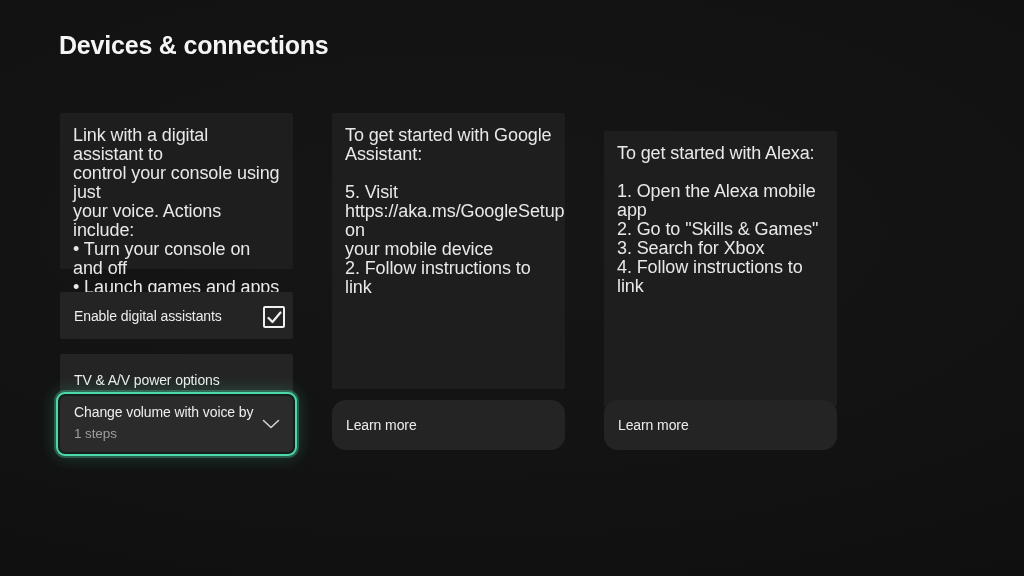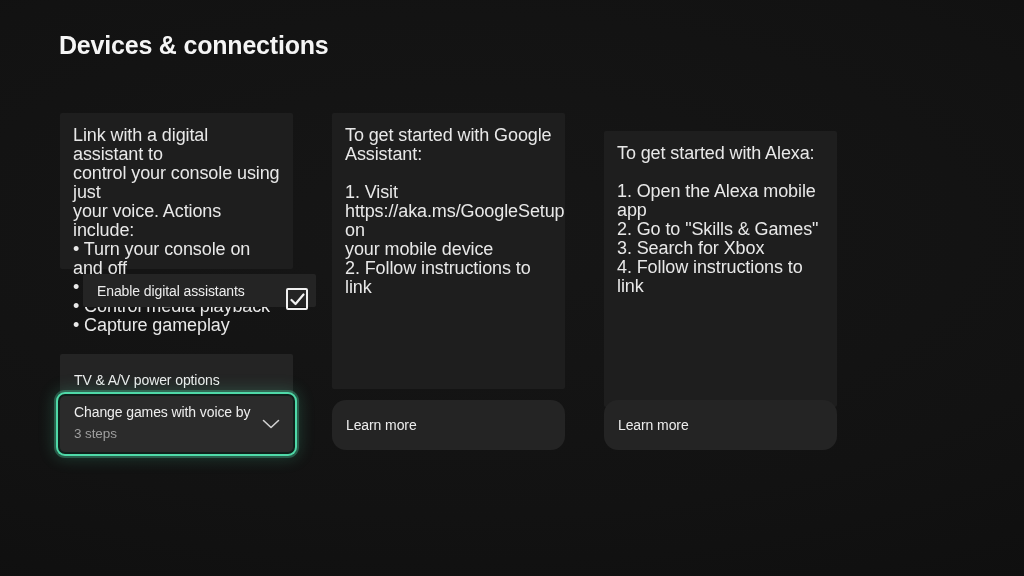--- a/index.html
+++ b/index.html
@@ -59,21 +59,21 @@
     top: 50%;
     transform: translateY(-50%);
     font-size: 14px;
     color: #ededed;
     letter-spacing: -0.1px;
     white-space: nowrap;
   }
 
   
   .intro-panel   { top: 113px; height: 156px; }
-  .enable-row    { top: 274px; height: 33px; margin-left: 23px; }
+  .enable-row    { top: 292px; height: 47px; }
   .tv-row        { top: 354px; height: 51px; }
   .google-panel  { top: 113px; height: 276px; }
   .alexa-panel   { top: 131px; height: 276px; }
   .learn-more    { top: 400px; height: 50px; border-radius: 14px; }
 
   
   .checkbox {
     position: absolute;
     right: 8px;
     top: 14px;
@@ -156,37 +156,37 @@
           <polyline points="1.5,7 5.5,11 13.5,1.5" fill="none" stroke="#f0f0f0" stroke-width="2.2" stroke-linecap="round" stroke-linejoin="round"></polyline>
         </svg>
       </span>
     </div>
 
     <div class="panel tv-row row-button">
       <span class="row-label">TV &amp; A/V power options</span>
     </div>
 
     <div class="volume-dropdown">
-      <span class="dd-label">Change games with voice by</span>
-      <span class="dd-value">3 steps</span>
+      <span class="dd-label">Change volume with voice by</span>
+      <span class="dd-value">1 steps</span>
       <span class="chevron">
         <svg width="18" height="10" viewBox="0 0 18 10">
           <polyline points="1.5,1.5 9,8.5 16.5,1.5" fill="none" stroke="#d2d2d2" stroke-width="1.6" stroke-linecap="round" stroke-linejoin="round"></polyline>
         </svg>
       </span>
     </div>
 
   </div>
 
   <div class="col col-mid">
     <div class="panel google-panel">
       <div class="info-body">To get started with Google
 Assistant:
 
-1. Visit
+5. Visit
 https://aka.ms/GoogleSetup on
 your mobile device
 2. Follow instructions to link</div>
     </div>
     <div class="panel learn-more row-button">
       <span class="row-label">Learn more</span>
     </div>
   </div>
 
   <div class="col col-right">

